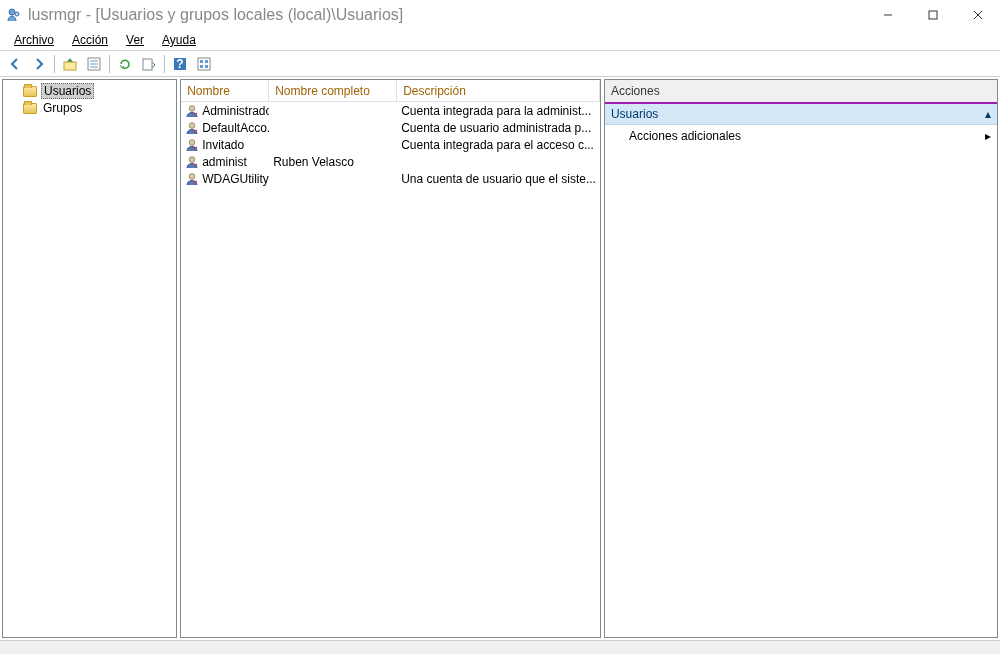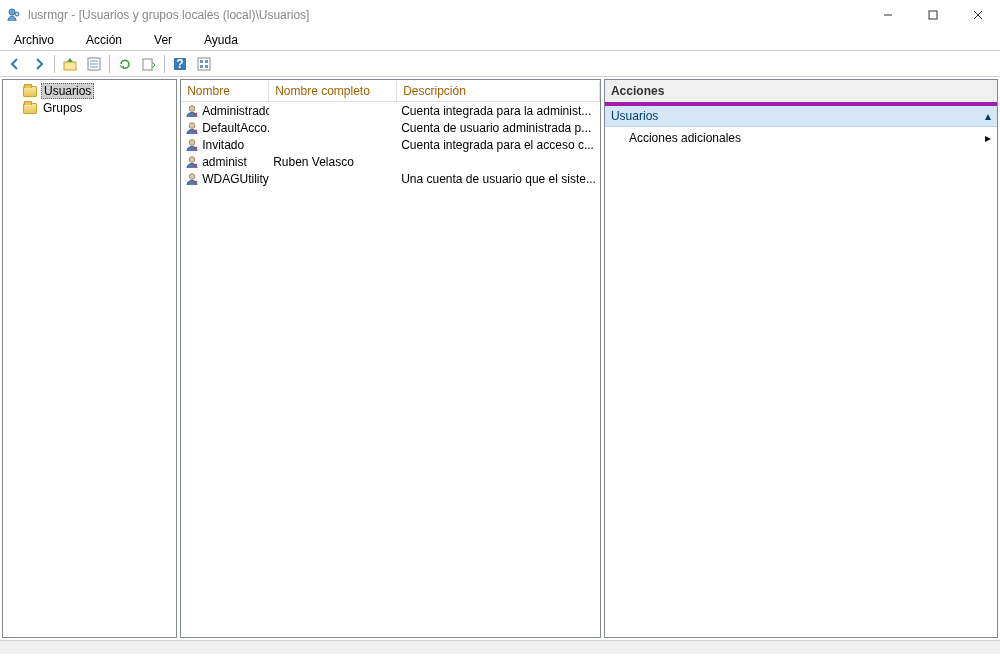--- a/index.html
+++ b/index.html
@@ -1,24 +1,24 @@
 <!DOCTYPE html>
 <html><head>
 <meta charset="utf-8">
 <style>
 * { box-sizing: border-box; margin: 0; padding: 0; font-family: "Segoe UI", Tahoma, sans-serif; font-size: 12px; }
 body { background: #fff; width: 1000px; height: 656px; overflow: hidden; }
 
 .titlebar { height: 30px; background: #fff; display: flex; align-items: center; padding-left: 6px; color: #888; }
 .titlebar .app-icon { width: 16px; height: 16px; margin-right: 6px; }
-.titlebar .title-text { flex: 1; font-size: 12px; }
+.titlebar .title-text { flex: 1; font-size: 16px; }
 .window-controls { display: flex; height: 30px; }
 .window-controls div { width: 45px; display: flex; align-items: center; justify-content: center; color: #555; }
 
-.menubar { height: 20px; display: flex; align-items: center; padding: 0 6px; gap: 16px; }
+.menubar { height: 20px; display: flex; align-items: center; padding: 0 6px; gap: 2px; text-decoration: underline; }
 .menubar span { padding: 2px 8px; cursor: default; }
 
 .sep { height: 1px; background: #d0d0d0; margin: 0; }
 
 .toolbar { height: 26px; display: flex; align-items: center; padding: 2px 4px; gap: 2px; border-bottom: 1px solid #d0d0d0; }
 .toolbar .tb-btn { width: 22px; height: 22px; display: flex; align-items: center; justify-content: center; border: 1px solid transparent; }
 .toolbar .vsep { width: 1px; height: 18px; background: #c0c0c0; margin: 0 2px; }
 
 .content { display: flex; height: 563px; padding: 2px; gap: 3px; }
 
@@ -44,21 +44,21 @@
 
 .list-body { flex: 1; overflow: hidden; }
 .list-row { display: flex; height: 17px; align-items: center; }
 .list-row .cell { padding: 0 4px; white-space: nowrap; overflow: hidden; text-overflow: ellipsis; }
 .list-row .cell.name { width: 88px; display: flex; align-items: center; gap: 3px; }
 .list-row .cell.full { width: 128px; }
 .list-row .cell.desc { flex: 1; }
 
 .user-icon { width: 14px; height: 14px; flex-shrink: 0; }
 
-.actions-header { background: #f0f0f0; padding: 4px 6px; border-bottom: 4px solid #a21caf; font-weight: 700; color: #333; }
+.actions-header { background: #f0f0f0; padding: 4px 6px; border-bottom: 2px solid #a21caf; font-weight: 400; color: #333; }
 .actions-section { background: #d4e7f7; padding: 3px 6px; display: flex; justify-content: space-between; align-items: center; border-bottom: 1px solid #c0d4e4; color: #003a6b; }
 .actions-item { padding: 4px 6px 4px 24px; display: flex; justify-content: space-between; align-items: flex-end; }
 
 .statusbar { height: 14px; border-top: 1px solid #d0d0d0; background: #f0f0f0; }
 
 svg { display: block; }
 </style>
 </head>
 <body>
 

